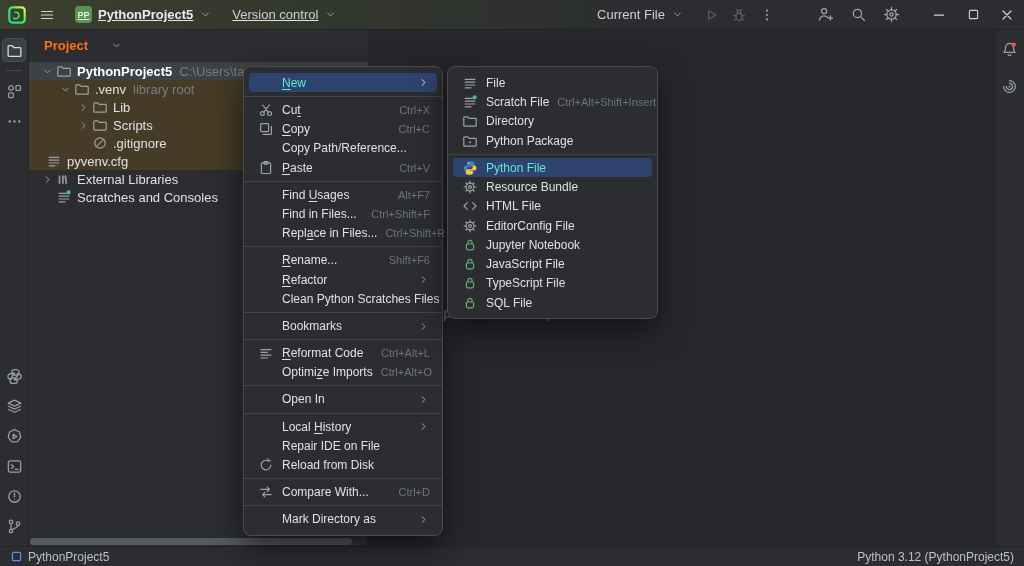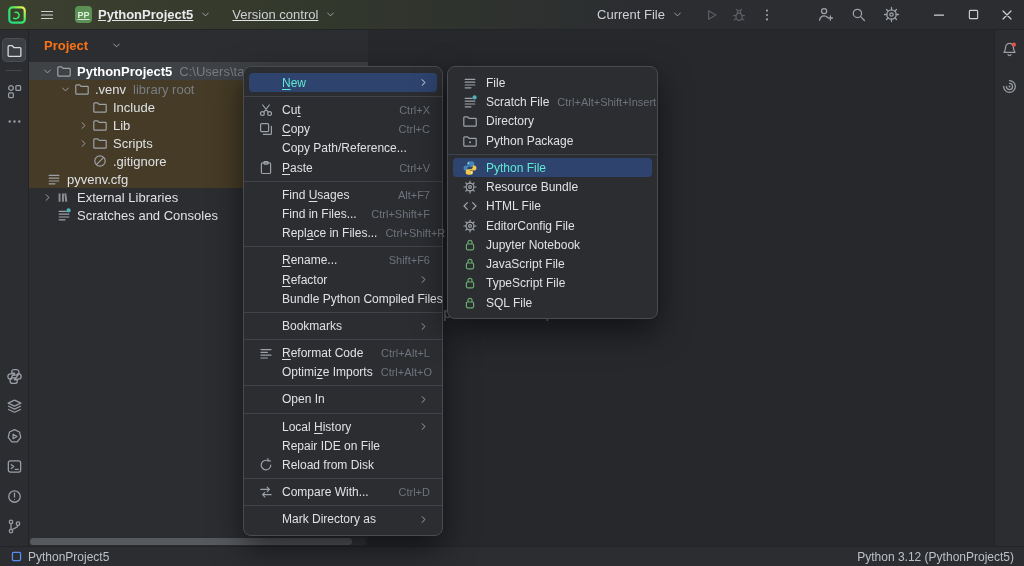--- a/index.html
+++ b/index.html
@@ -354,29 +354,20 @@
         </span>
         <span class="tr-icon">
           <svg viewBox="0 0 16 16" width="16" height="16" fill="none" stroke="currentColor" stroke-width="1.2" stroke-linecap="round" stroke-linejoin="round">
             <path d="M1.8 12.4V4.6c0-.4.3-.8.8-.8h3.1l1.4 1.6h6.3c.4 0 .8.3.8.8v6.2c0 .4-.3.8-.8.8H2.6c-.4 0-.8-.3-.8-.8z"></path>
           </svg>
         </span>
         <span class="tr-label">.venv</span>
         <span class="tr-suffix">library root</span>
       </div>
       <div class="tree-row lib" style="padding-left: 46px;">
-        <span class="tr-chev"></span>
-        <span class="tr-icon">
-          <svg viewBox="0 0 16 16" width="16" height="16" fill="none" stroke="currentColor" stroke-width="1.2" stroke-linecap="round" stroke-linejoin="round">
-            <path d="M1.8 12.4V4.6c0-.4.3-.8.8-.8h3.1l1.4 1.6h6.3c.4 0 .8.3.8.8v6.2c0 .4-.3.8-.8.8H2.6c-.4 0-.8-.3-.8-.8z"></path>
-          </svg>
-        </span>
-        <span class="tr-label">Include</span>
-      </div>
-      <div class="tree-row lib" style="padding-left: 46px;">
         <span class="tr-chev">
           <svg viewBox="0 0 16 16" width="13" height="13" fill="none" stroke="currentColor" stroke-width="1.2" stroke-linecap="round" stroke-linejoin="round">
             <path d="M6.3 4.5 9.8 8l-3.5 3.5"></path>
           </svg>
         </span>
         <span class="tr-icon">
           <svg viewBox="0 0 16 16" width="16" height="16" fill="none" stroke="currentColor" stroke-width="1.2" stroke-linecap="round" stroke-linejoin="round">
             <path d="M1.8 12.4V4.6c0-.4.3-.8.8-.8h3.1l1.4 1.6h6.3c.4 0 .8.3.8.8v6.2c0 .4-.3.8-.8.8H2.6c-.4 0-.8-.3-.8-.8z"></path>
           </svg>
         </span>
@@ -528,21 +519,21 @@
       <span class="mi-label"><u class="mn">R</u>efactor</span>
       <span class="mi-fill"></span>
       <span class="mi-arrow">
         <svg viewBox="0 0 16 16" width="13" height="13" fill="none" stroke="currentColor" stroke-width="1.2" stroke-linecap="round" stroke-linejoin="round">
           <path d="M6.3 4.5 9.8 8l-3.5 3.5"></path>
         </svg>
       </span>
     </div>
     <div class="menu-item">
       <span class="mi-icon"></span>
-      <span class="mi-label">Bundle Python Compiled Files</span>
+      <span class="mi-label">Clean Python Scratches Files</span>
       <span class="mi-fill"></span>
     </div>
     <div class="menu-sep"></div>
     <div class="menu-item">
       <span class="mi-icon"></span>
       <span class="mi-label">Bookmarks</span>
       <span class="mi-fill"></span>
       <span class="mi-arrow">
         <svg viewBox="0 0 16 16" width="13" height="13" fill="none" stroke="currentColor" stroke-width="1.2" stroke-linecap="round" stroke-linejoin="round">
           <path d="M6.3 4.5 9.8 8l-3.5 3.5"></path>

